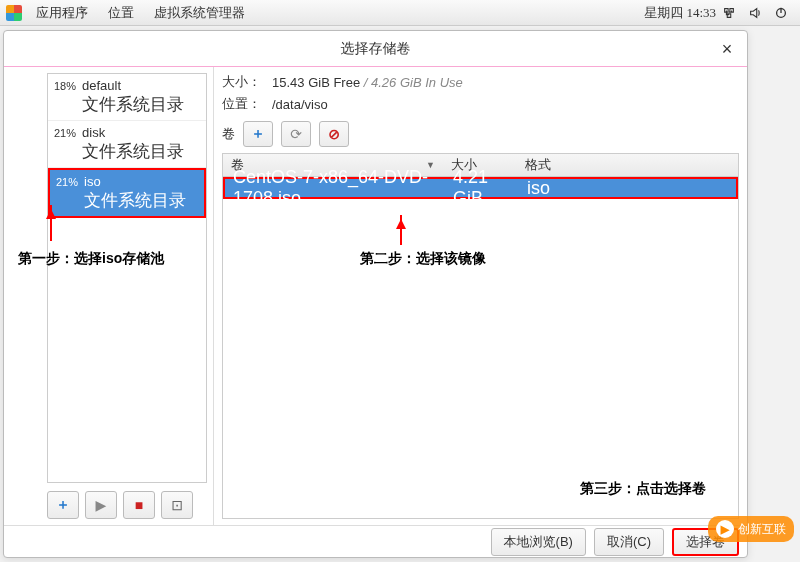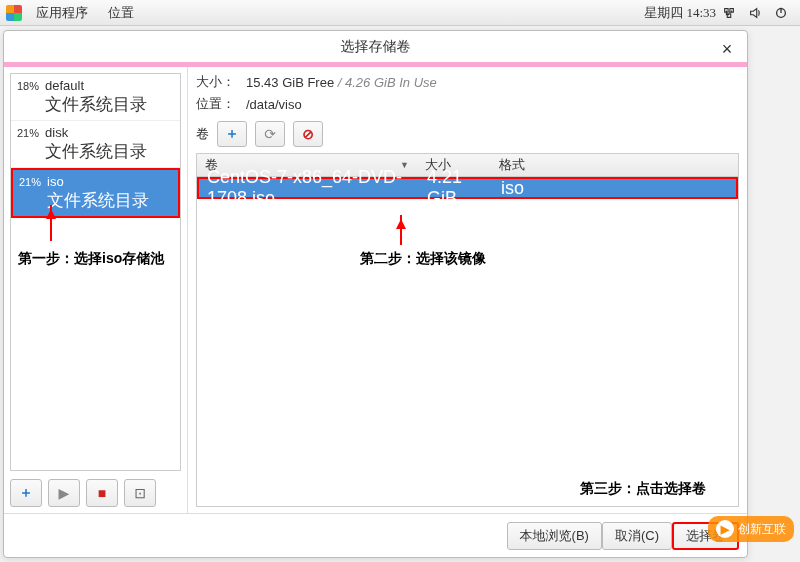--- a/index.html
+++ b/index.html
@@ -7,26 +7,26 @@
     
     .top-menu { height: 26px; background: linear-gradient(to bottom, #fafafa, #e8e8e8); border-bottom: 1px solid #ccc; display: flex; align-items: center; padding: 8px 6px; }
     .top-menu .apps-icon { width: 16px; height: 16px; margin-right: 4px; background: conic-gradient(#e74c3c 0deg 90deg, #2ecc71 90deg 180deg, #3498db 180deg 270deg, #f39c12 270deg 360deg); border-radius: 2px; }
     .top-menu .menu-item { padding: 0 10px; cursor: pointer; }
     .top-menu .spacer { flex: 1; }
     .top-menu .clock { margin-right: 0; font-family: Liberation Serif, serif; }
     .top-menu .tray-icon { width: 18px; height: 18px; margin: 0 4px; display: inline-flex; align-items: center; justify-content: center; cursor: pointer; }
     .top-menu svg { width: 14px; height: 14px; }
     
     .dialog { position: absolute; left: 3px; top: 30px; width: 745px; height: 528px; background: #fff; border: 1px solid #bbb; border-radius: 4px; box-shadow: 0 2px 8px rgba(0,0,0,0.1); display: flex; flex-direction: column; }
-    .dialog-title { height: 36px; display: flex; align-items: center; justify-content: center; border-bottom: 5px solid #f9a8d4; position: relative; font-size: 14px; }
+    .dialog-title { height: 36px; display: flex; align-items: center; justify-content: center; border-bottom: 1px solid #f9a8d4; position: relative; font-size: 14px; }
     .dialog-close { position: absolute; right: 10px; top: 8px; width: 20px; height: 20px; display: flex; align-items: center; justify-content: center; font-size: 18px; color: #333; cursor: pointer; }
     
     .dialog-body { flex: 1; display: flex; }
     
-    .sidebar { width: 184px; border-right: 1px solid #ddd; display: flex; flex-direction: column; }
+    .sidebar { width: 210px; border-right: 1px solid #ddd; display: flex; flex-direction: column; padding-left: 37px; }
     .pool-list { flex: 1; border: 1px solid #ccc; margin: 6px 6px 4px 6px; background: #fff; overflow: hidden; }
     .pool-item { display: flex; align-items: flex-start; padding: 4px 6px; border-bottom: 1px solid #eee; cursor: pointer; }
     .pool-item.selected { background: #4a90d9; color: #fff; }
     .pool-pct { font-size: 11px; margin-right: 6px; margin-top: 2px; min-width: 22px; }
     .pool-name { font-size: 13px; }
     .pool-sub { font-size: 17px; }
     .pool-item.hl { border: 2px solid red; }
     .sidebar-buttons { display: flex; padding: 4px 6px 6px 6px; gap: 6px; }
     .btn-small { width: 32px; height: 28px; border: 1px solid #bbb; background: linear-gradient(to bottom, #fafafa, #ececec); border-radius: 3px; display: flex; align-items: center; justify-content: center; cursor: pointer; font-size: 14px; }
     
@@ -39,38 +39,39 @@
     .vol-header { display: flex; background: linear-gradient(to bottom, #f6f6f6, #e9e9e9); border: 1px solid #ccc; height: 24px; align-items: center; font-size: 13px; }
     .vol-col { padding: 0 8px; }
     .vol-col.c1 { width: 220px; display: flex; justify-content: space-between; align-items: center; }
     .vol-col.c2 { width: 74px; }
     .vol-col.c3 { width: 60px; }
     .vol-col.c4 { flex: 1; }
     .tri { font-size: 9px; color: #666; }
     .vol-list { flex: 1; border: 1px solid #ccc; border-top: none; background: #fff; }
     .vol-row { display: flex; align-items: center; height: 22px; background: #4a90d9; color: #fff; font-size: 18px; border: 2px solid red; }
     
-    .footer { border-top: 1px solid #ddd; height: 44px; display: flex; align-items: center; justify-content: flex-end; padding: 0 8px; gap: 0; }
+    .footer { border-top: 1px solid #ddd; height: 32px; display: flex; align-items: center; justify-content: flex-end; padding: 0 8px; gap: 8px; }
     .btn { border: 1px solid #bbb; background: linear-gradient(to bottom, #fafafa, #ececec); border-radius: 3px; height: 28px; padding: 0 12px; display: flex; align-items: center; cursor: pointer; font-size: 13px; }
     .btn.hl { border: 2px solid red; }
     
     .annotation { position: absolute; color: #000000; font-size: 14px; font-weight: bold; pointer-events: none; }
     .arrow-up { position: absolute; width: 2px; height: 36px; background: red; pointer-events: none; }
     .arrow-up::before { content: ''; position: absolute; top: -1px; left: -4px; border: 5px solid transparent; border-bottom: 10px solid red; }
     
     .watermark { position: absolute; right: 6px; bottom: 20px; background: rgba(255,140,0,0.85); color: #fff; padding: 4px 8px; border-radius: 10px; font-size: 12px; display: flex; align-items: center; gap: 4px; }
     .watermark .circ { width: 18px; height: 18px; border-radius: 50%; background: #fff; color: #ff8c00; display: flex; align-items: center; justify-content: center; font-weight: bold; font-size: 11px; }
   </style>
 </head>
 <body>
 
 <div class="top-menu">
   <span class="apps-icon"></span>
   <span class="menu-item">应用程序</span>
   <span class="menu-item">位置</span>
+  <span class="menu-item">虚拟系统管理器</span>
   <span class="spacer"></span>
   <span class="clock">星期四 14:33</span>
   <span class="tray-icon">
       <svg viewBox="0 0 16 16">
         <path d="M3 3h4v4H3zM9 3h4v4H9zM6 9h4v4H6zM5 5v5h3M11 5v2H8" stroke="#333" fill="none" stroke-width="1.2"></path>
       </svg>
     </span>
   <span class="tray-icon">
       <svg viewBox="0 0 16 16">
         <path d="M3 6v4h3l4 3V3L6 6zM12 5c1 1 1 5 0 6" stroke="#333" fill="none" stroke-width="1.3"></path>

